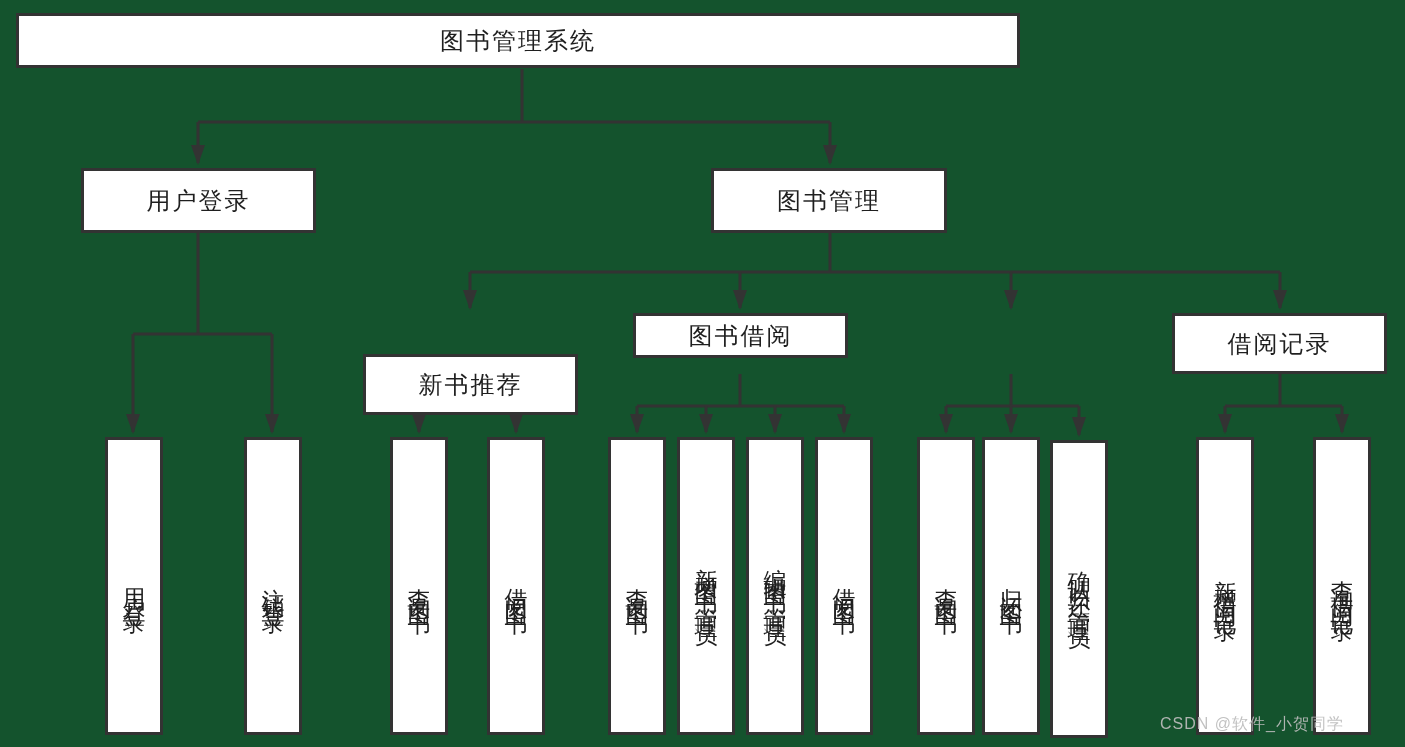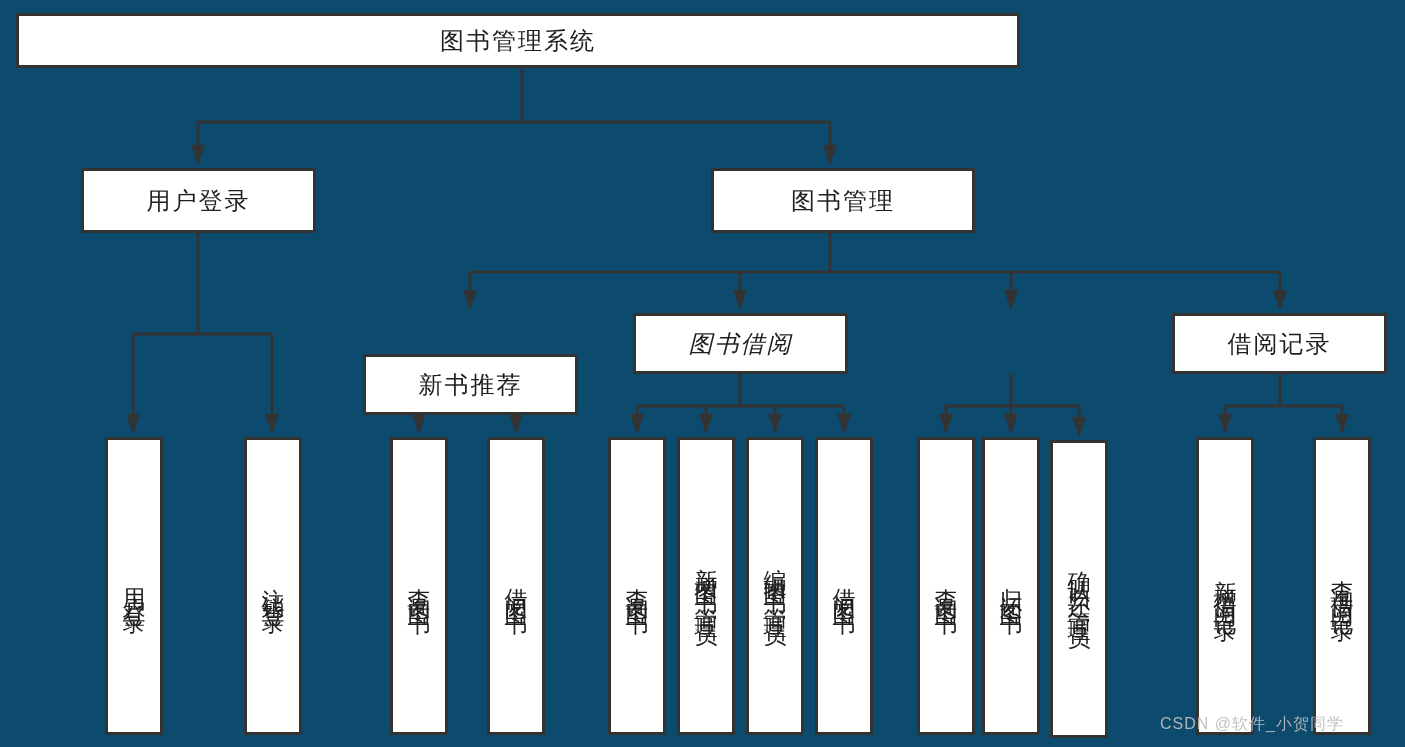--- a/index.html
+++ b/index.html
@@ -5,21 +5,21 @@
   html, body {
     margin: 0;
     padding: 0;
     background: #ffffff;
     font-family: "Liberation Sans", sans-serif;
   }
   .canvas {
     position: relative;
     width: 1405px;
     height: 747px;
-    background: #0c4a6e;
+    background: #14532d;
     overflow: hidden;
   }
   .connectors {
     position: absolute;
     left: 0;
     top: 0;
     pointer-events: none;
   }
   .node {
     position: absolute;
@@ -113,24 +113,24 @@
       <path d="M1280,374 V406"></path>
       <path d="M1225,406 H1342"></path>
       <path d="M1225,406 V432" marker-end="url(#arrow)"></path>
       <path d="M1342,406 V432" marker-end="url(#arrow)"></path>
     </g>
   </svg>
 
   <div class="node hbox" style="left:16px; top:13px; width:1004px; height:55px;">图书管理系统</div>
 
   <div class="node hbox" style="left:81px; top:168px; width:235px; height:65px;">用户登录</div>
-  <div class="node hbox" style="left:711px; top:168px; width:264px; height:65px;">图书管理</div>
+  <div class="node hbox" style="left:711px; top:168px; width:236px; height:65px;">图书管理</div>
 
   <div class="node hbox" style="left:363px; top:313px; width:215px; height:61px;margin-top:41px;">新书推荐</div>
-  <div class="node hbox" style="left:633px; top:313px; width:215px; height:61px;font-style:italic;">图书借阅</div>
+  <div class="node hbox" style="left:633px; top:313px; width:215px; height:45px;">图书借阅</div>
   <div class="node hbox" style="left:1172px; top:313px; width:215px; height:61px;">借阅记录</div>
 
   <div class="node vbox" style="left:105px; top:437px; width:58px; height:298px;">
     <span class="vtext">用户登录</span>
   </div>
   <div class="node vbox" style="left:244px; top:437px; width:58px; height:298px;">
     <span class="vtext">注销登录</span>
   </div>
 
   <div class="node vbox" style="left:390px; top:437px; width:58px; height:298px;">

